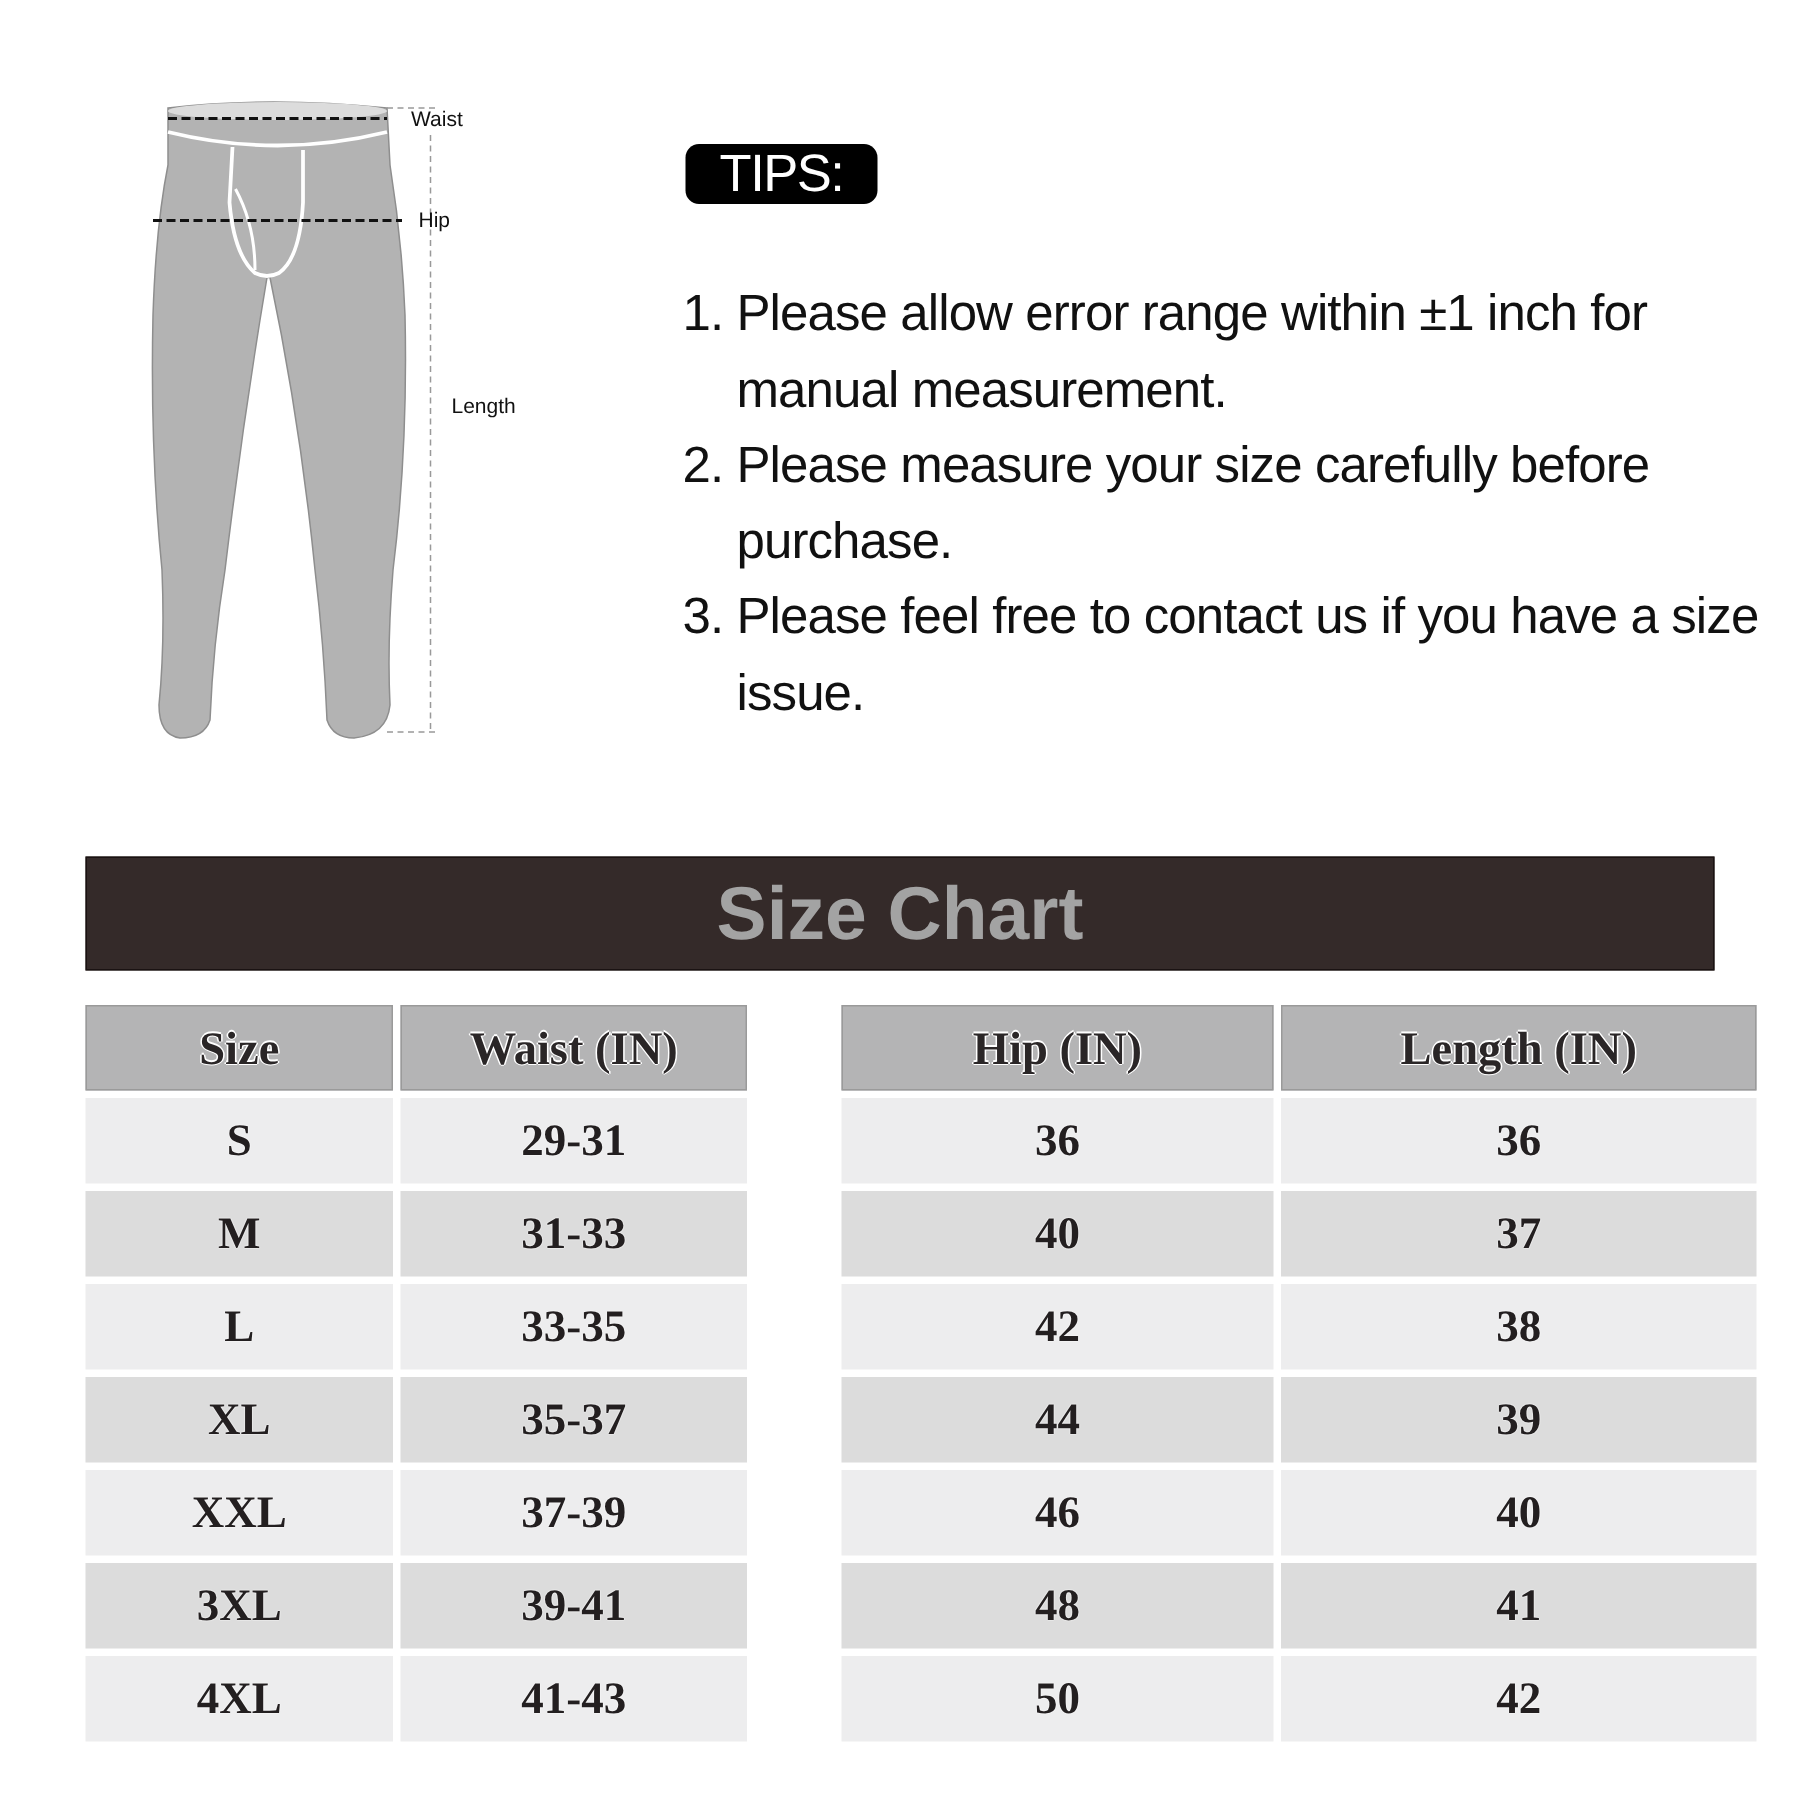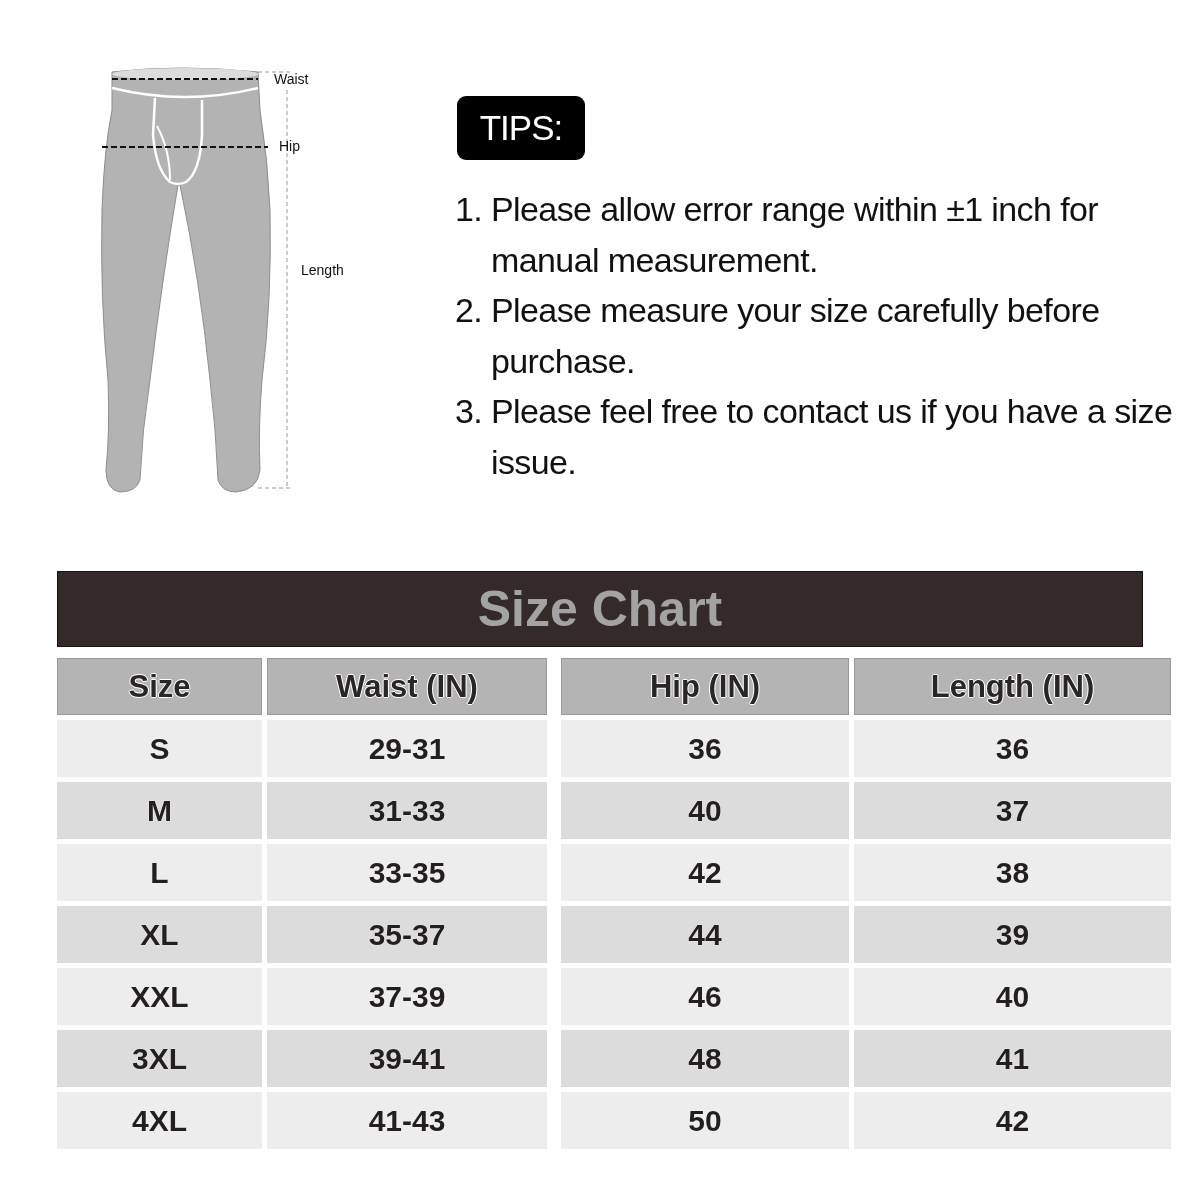--- a/index.html
+++ b/index.html
@@ -3,46 +3,47 @@
 <meta charset="utf-8">
 <style>
   html, body { margin:0; padding:0; }
   body {
     width:1200px; height:1200px; background:#ffffff; position:relative; overflow:hidden;
     font-family: "Liberation Sans", sans-serif; color:#000;
   }
   .diagram { position:absolute; left:90px; top:50px; width:320px; height:460px; }
   .m-label { position:absolute; font-size:14px; color:#111; font-family:"Liberation Sans", sans-serif; }
   .tips-badge {
-    position:absolute; left:457px; top:96px; width:128px; height:64px;
+    position:absolute; left:457px; top:96px; width:128px; height:40px;
     background:#000; border-radius:9px; color:#fff; font-size:35px;
     display:flex; align-items:center; justify-content:center; letter-spacing:-1px;
   }
   .tips-list { position:absolute; left:455px; top:184px; width:720px; margin:0; padding:0; list-style:none; }
   .tip { position:relative; font-size:34px; line-height:50.5px; padding-left:36px; color:#111; letter-spacing:-0.6px; }
   .tip .num { position:absolute; left:0; top:0; }
   .chart-title {
     position:absolute; left:57px; top:571px; width:1086px; height:76px;
     background:#342a29; border:1px solid #1a1212; box-sizing:border-box;
     color:#a3a3a3; font-weight:bold; font-size:50px;
     display:flex; align-items:center; justify-content:center;
   }
   .table { position:absolute; left:57px; top:654px; width:1086px; }
   .row { position:absolute; left:0; height:57px; width:1086px; }
   .cell {
-    position:absolute; top:4px; height:57px; display:flex; align-items:center; justify-content:center;
+    position:absolute; top:16px; height:57px; display:flex; align-items:center; justify-content:center;
     font-weight:bold; font-size:30px; color:#231f20; box-sizing:border-box;
     text-shadow: 0 0 1px #fff, 0 0 1px #fff;
+    font-family: Liberation Serif, serif;
   }
   .hdr .cell { background:#b4b4b5; border:1px solid #9a9a9a; font-size:31px; color:#2a2627;
     text-shadow: 1px 0 0 #fff, -1px 0 0 #fff, 0 1px 0 #fff, 0 -1px 0 #fff; }
   .odd .cell { background:#ededee; }
   .even .cell { background:#dcdcdc; }
   .c0 { left:0; width:205px; }
-  .c1 { left:210px; width:280px; }
+  .c1 { left:210px; width:231px; }
   .c2 { left:504px; width:288px; }
   .c3 { left:797px; width:317px; }
 </style>
 </head>
 <body>
 
 <div class="diagram">
   <svg width="320" height="460" viewBox="0 0 320 460">
 
     <path d="M22,22 Q90,14 168,22 L170,60 Q178,110 180,160 Q182,250 172,330 Q168,380 170,420 Q168,440 146,442 Q132,442 128,430 Q126,380 120,330 Q110,230 90,135 L88,135 Q72,230 60,330 Q52,380 50,430 Q46,442 30,442 Q16,440 16,420 Q20,380 18,330 Q10,250 12,160 Q14,100 22,60 Z" fill="#b3b3b3" stroke="#8e8e8e" stroke-width="1"></path>

